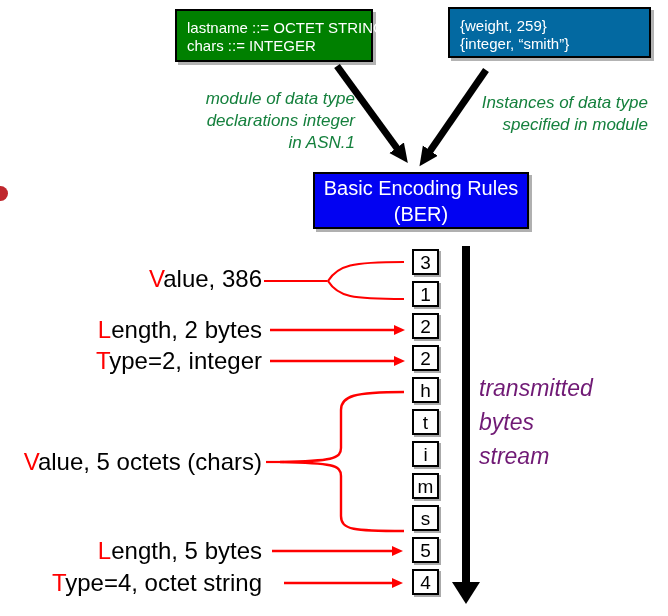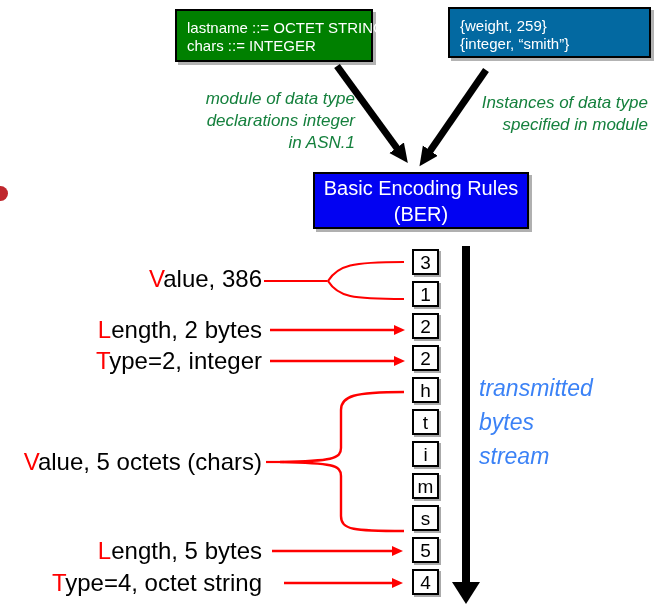--- a/index.html
+++ b/index.html
@@ -39,21 +39,21 @@
   .lbl-length5  { top:537px; }
   .lbl-type4    { top:569px; }
 
   .bytes { position:absolute; left:412px; top:249px; display:flex; flex-direction:column; gap:6px; }
   .bytebox {
     box-sizing:border-box; width:27px; height:26px; border:2px solid #000; background:#fff;
     display:flex; align-items:center; justify-content:center;
     font-size:19px; line-height:1; color:#000; box-shadow:2px 2px 0 #aaaaaa;
   }
 
-  .stream-note { position:absolute; left:479px; top:371px; font-style:italic; font-size:23px; line-height:34px; color:#3b82f6; }
+  .stream-note { position:absolute; left:479px; top:371px; font-style:italic; font-size:23px; line-height:34px; color:#701a75; }
 </style>
 </head>
 <body>
 
 <div class="canvas">
 
   <div class="bullet" style="background-color: rgb(192, 39, 45);"></div>
 
   <div class="gbox gbox1" style="background-color: rgb(0, 128, 0);">
     <div>lastname ::= OCTET STRING</div>

